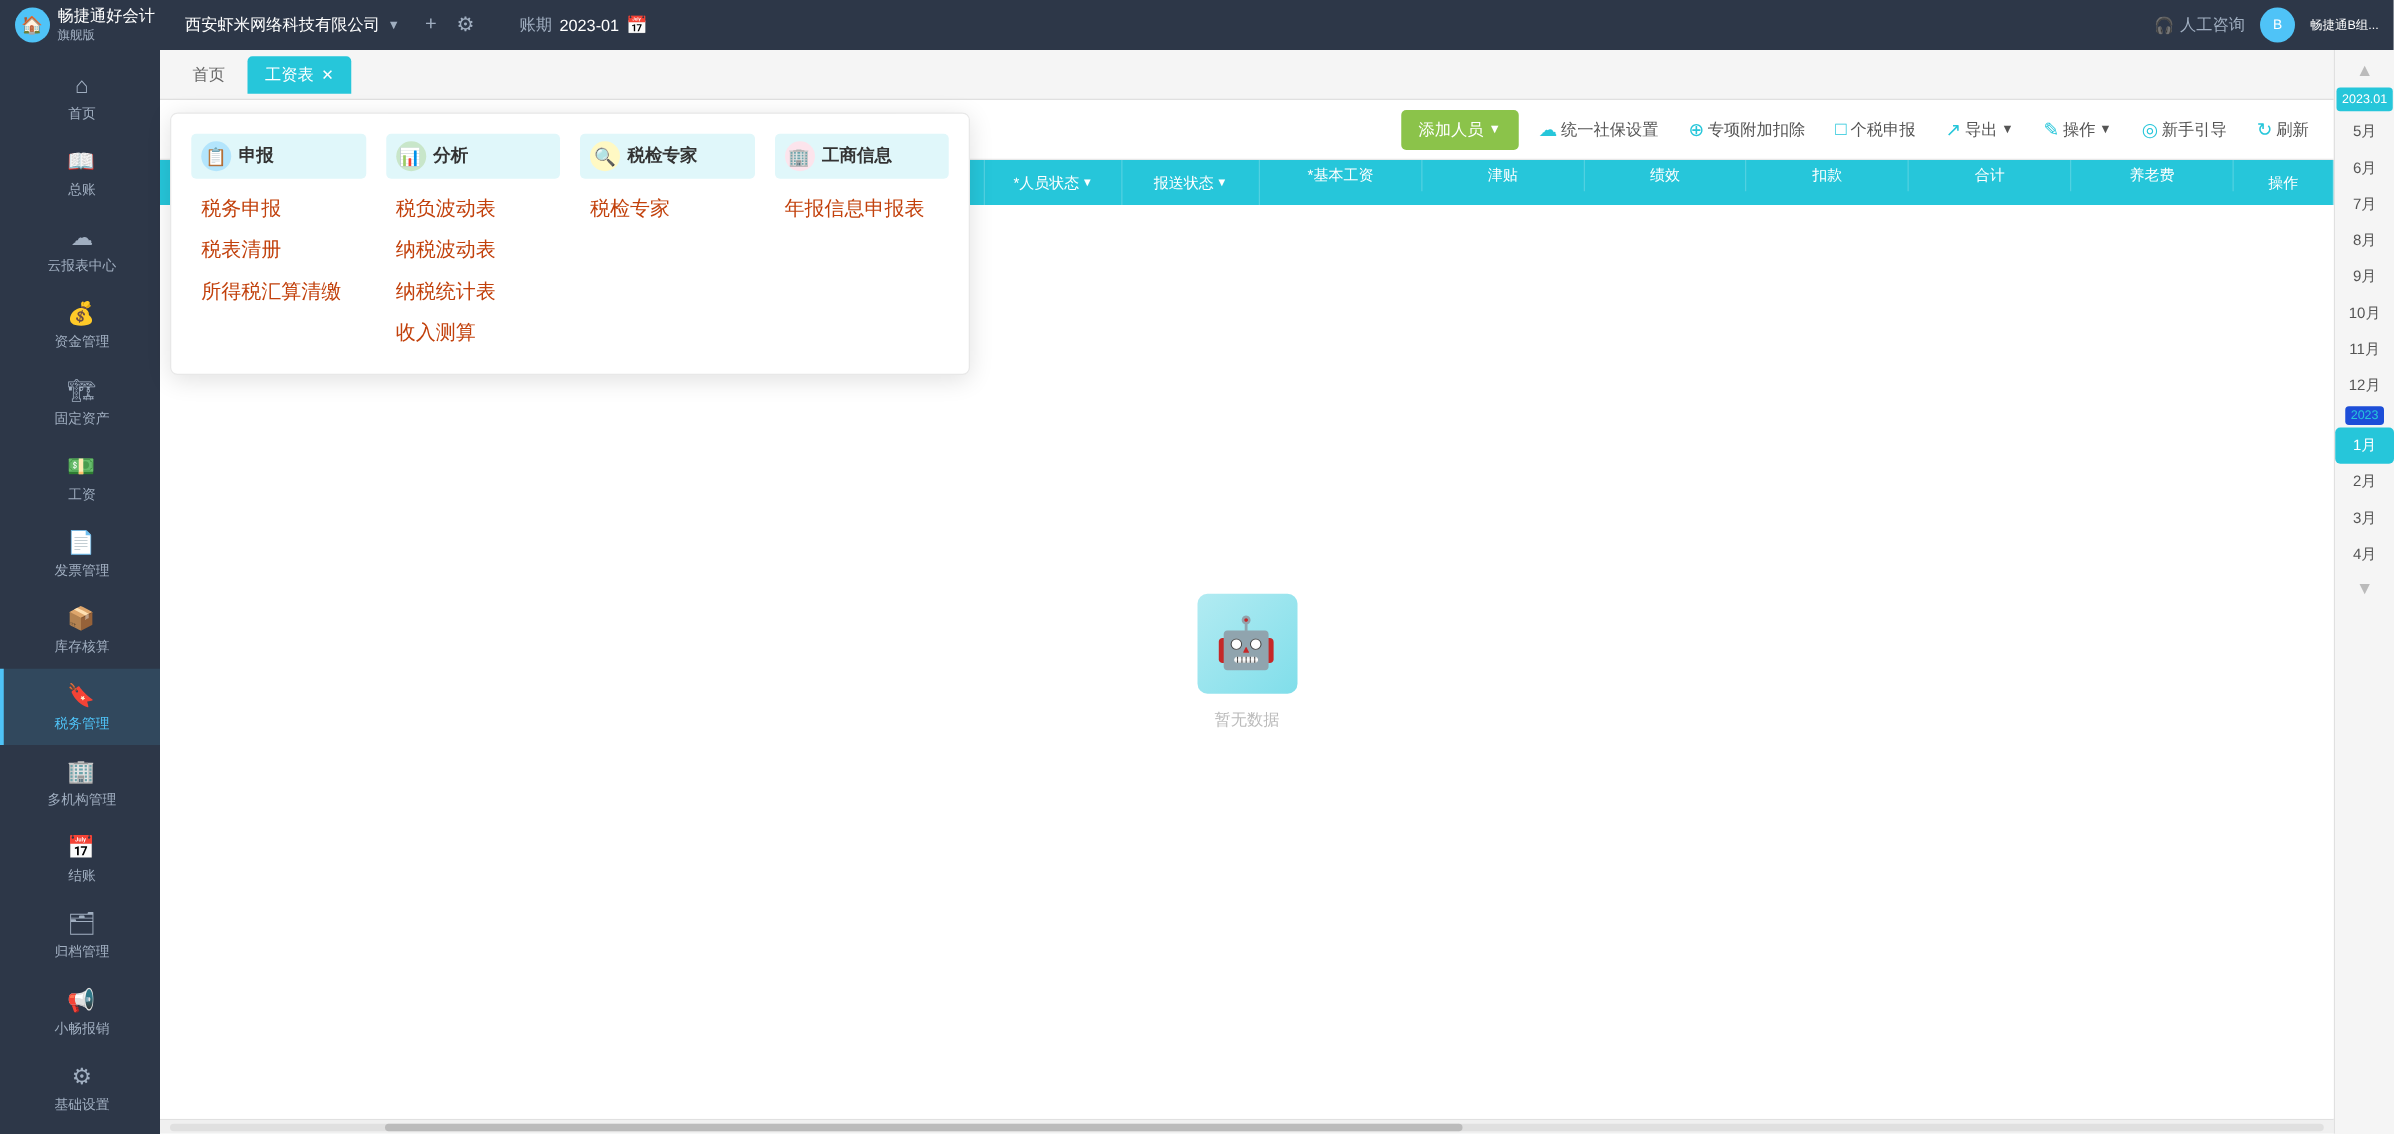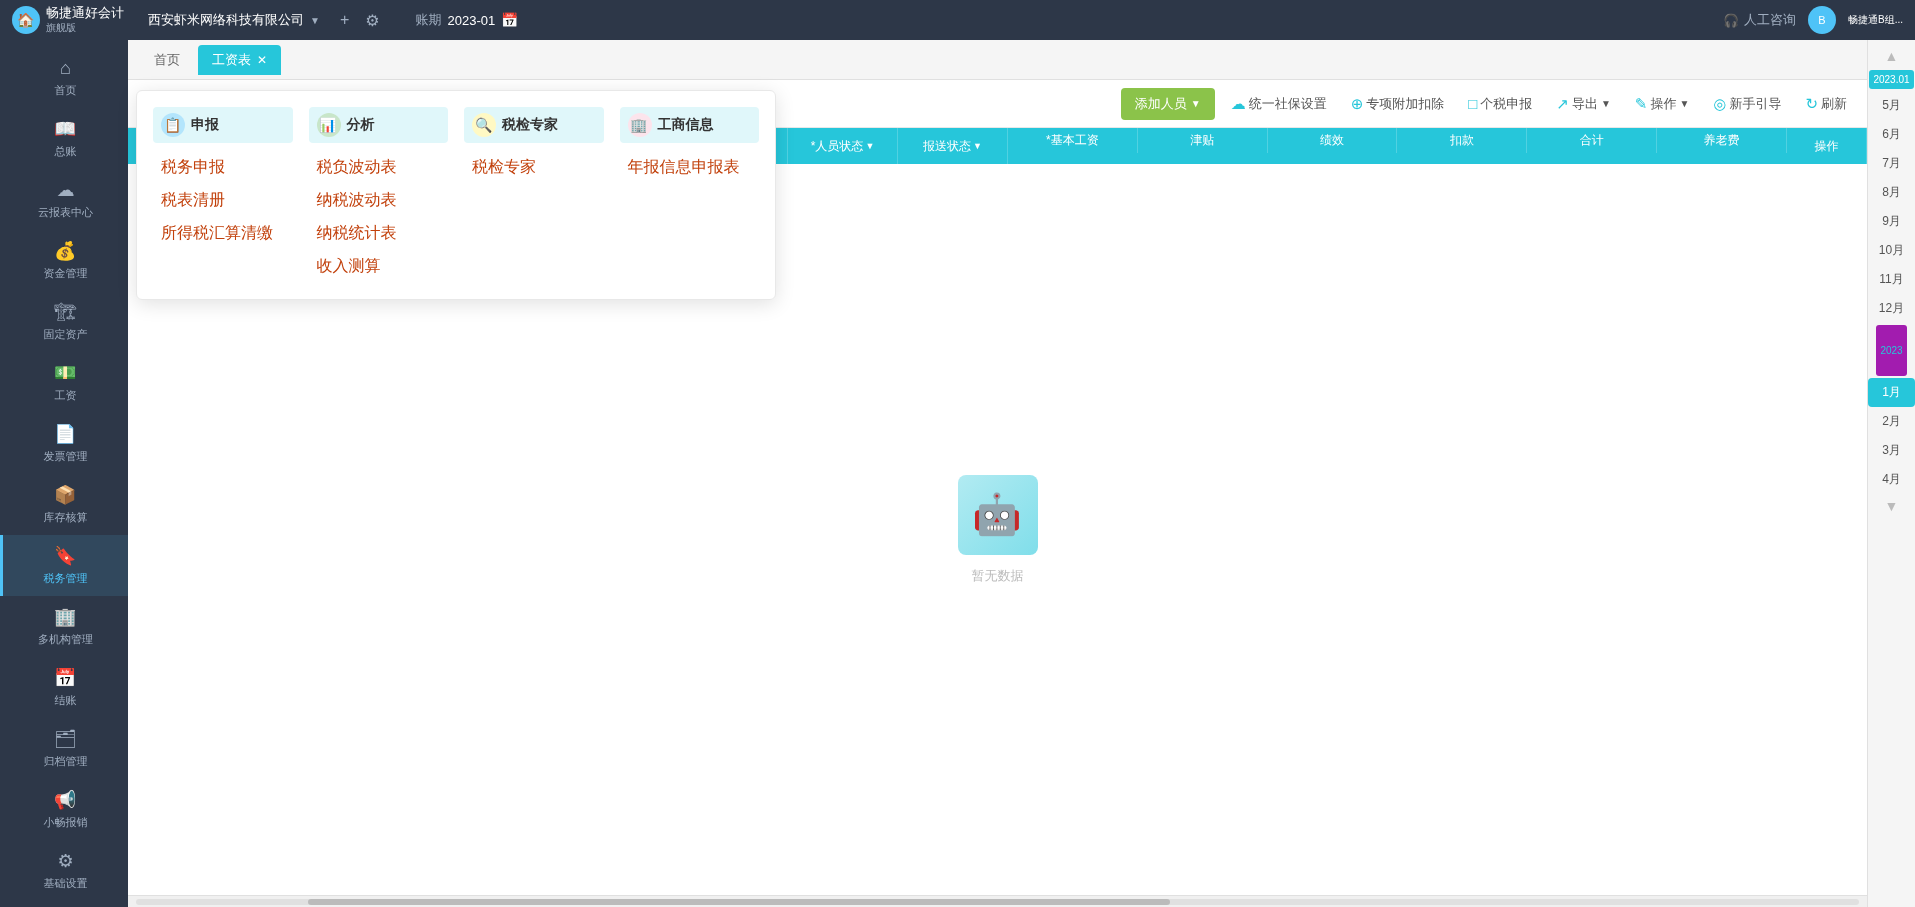--- a/index.html
+++ b/index.html
@@ -519,21 +519,21 @@
     <div class="timeline-nav">▲</div>
     <div class="timeline-year-badge" style="font-size:10px;writing-mode:horizontal-tb;">2023.01</div>
     <div class="timeline-month">5月</div>
     <div class="timeline-month">6月</div>
     <div class="timeline-month">7月</div>
     <div class="timeline-month">8月</div>
     <div class="timeline-month">9月</div>
     <div class="timeline-month">10月</div>
     <div class="timeline-month">11月</div>
     <div class="timeline-month">12月</div>
-    <div style="font-size:10px;color:#26c6da;padding:20px 4px;background:#a21caf;border-radius:3px;text-align:center;margin:2px;">2023</div>
+    <div style="font-size:10px;color:#26c6da;padding:2px 4px;background:#1d4ed8;border-radius:3px;text-align:center;margin:2px;">2023</div>
     <div class="timeline-month active">1月</div>
     <div class="timeline-month">2月</div>
     <div class="timeline-month">3月</div>
     <div class="timeline-month">4月</div>
     <div class="timeline-nav">▼</div>
   </div>
 
 </div>
 
 <div class="dropdown-menu">

